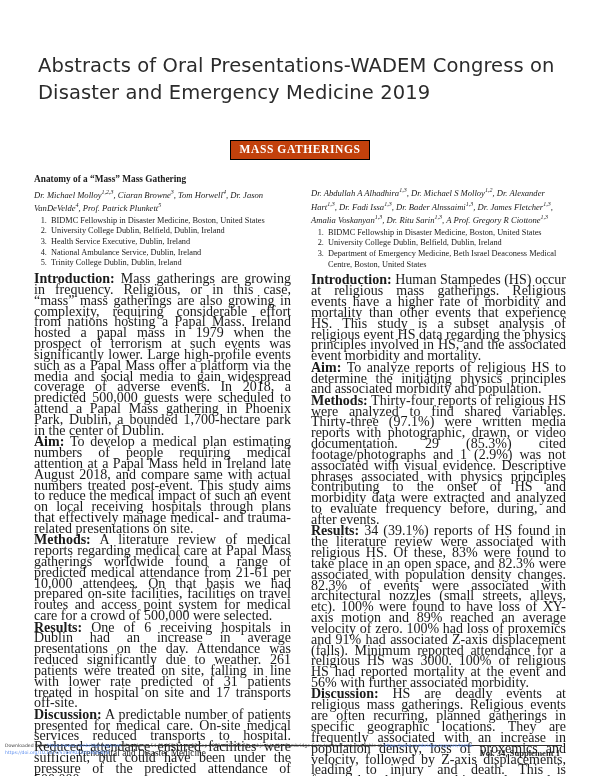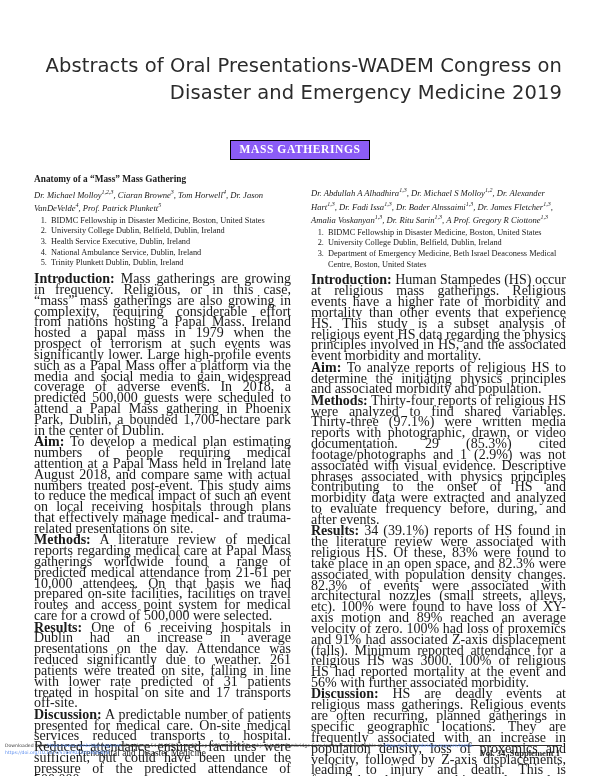--- a/index.html
+++ b/index.html
@@ -18,33 +18,33 @@
 
   
   .page-header {
     padding: 52px 38px 0 38px;
   }
   .page-title {
     font-family: "DejaVu Sans", "Liberation Sans", sans-serif;
     font-size: 19.5px;
     line-height: 27px;
     font-weight: 400;
-    text-align: right;
+    text-align: left;
     color: #2b2b2b;
     letter-spacing: 0.1px;
   }
 
   
   .banner-wrap {
     margin-top: 34px;
     display: flex;
     justify-content: center;
   }
   .section-banner {
-    background: #8b5cf6;
+    background: #c2410c;
     color: #ffffff;
     font-family: "Liberation Serif", "DejaVu Serif", serif;
     font-weight: bold;
     font-size: 11.5px;
     letter-spacing: 0.6px;
     padding: 2px 9px 3px 9px;
     border: 1px solid #000;
     line-height: 13px;
   }
 
@@ -171,21 +171,21 @@
 <div class="columns">
 
   <div class="col col-left">
     <div class="abs-title">Anatomy of a “Mass” Mass Gathering</div>
     <div class="abs-authors">Dr. Michael Molloy<sup>1,2,3</sup>, Ciaran Browne<sup>3</sup>, Tom Horwell<sup>4</sup>, Dr. Jason VanDeVelde<sup>4</sup>, Prof. Patrick Plunkett<sup>5</sup></div>
     <ol class="affil">
         <li>BIDMC Fellowship in Disaster Medicine, Boston, United States</li>
         <li>University College Dublin, Belfield, Dublin, Ireland</li>
         <li>Health Service Executive, Dublin, Ireland</li>
         <li>National Ambulance Service, Dublin, Ireland</li>
-        <li>Trinity Plunkett Dublin, Dublin, Ireland</li>
+        <li>Trinity College Dublin, Dublin, Ireland</li>
       </ol>
     <div>
         <p class="para"><b>Introduction:</b><span> Mass gatherings are growing in frequency. Religious, or in this case, “mass” mass gatherings are also growing in complexity, requiring considerable effort from nations hosting a Papal Mass. Ireland hosted a papal mass in 1979 when the prospect of terrorism at such events was significantly lower. Large high-profile events such as a Papal Mass offer a platform via the media and social media to gain widespread coverage of adverse events. In 2018, a predicted 500,000 guests were scheduled to attend a Papal Mass gathering in Phoenix Park, Dublin, a bounded 1,700-hectare park in the center of Dublin.</span></p>
         <p class="para"><b>Aim:</b><span> To develop a medical plan estimating numbers of people requiring medical attention at a Papal Mass held in Ireland late August 2018, and compare same with actual numbers treated post-event. This study aims to reduce the medical impact of such an event on local receiving hospitals through plans that effectively manage medical- and trauma-related presentations on site.</span></p>
         <p class="para"><b>Methods:</b><span> A literature review of medical reports regarding medical care at Papal Mass gatherings worldwide found a range of predicted medical attendance from 21-61 per 10,000 attendees. On that basis we had prepared on-site facilities, facilities on travel routes and access point system for medical care for a crowd of 500,000 were selected.</span></p>
         <p class="para"><b>Results:</b><span> One of 6 receiving hospitals in Dublin had an increase in average presentations on the day. Attendance was reduced significantly due to weather. 261 patients were treated on site, falling in line with lower rate predicted of 31 patients treated in hospital on site and 17 transports off-site.</span></p>
         <p class="para"><b>Discussion:</b><span> A predictable number of patients presented for medical care. On-site medical services reduced transports to hospital. Reduced attendance ensured facilities were sufficient, but could have been under the pressure of the predicted attendance of 500,000.</span></p>
       </div>
     <div class="cite">Prehosp Disaster Med 2019;34(Suppl. 1):s38</div>
     <div class="doi">

